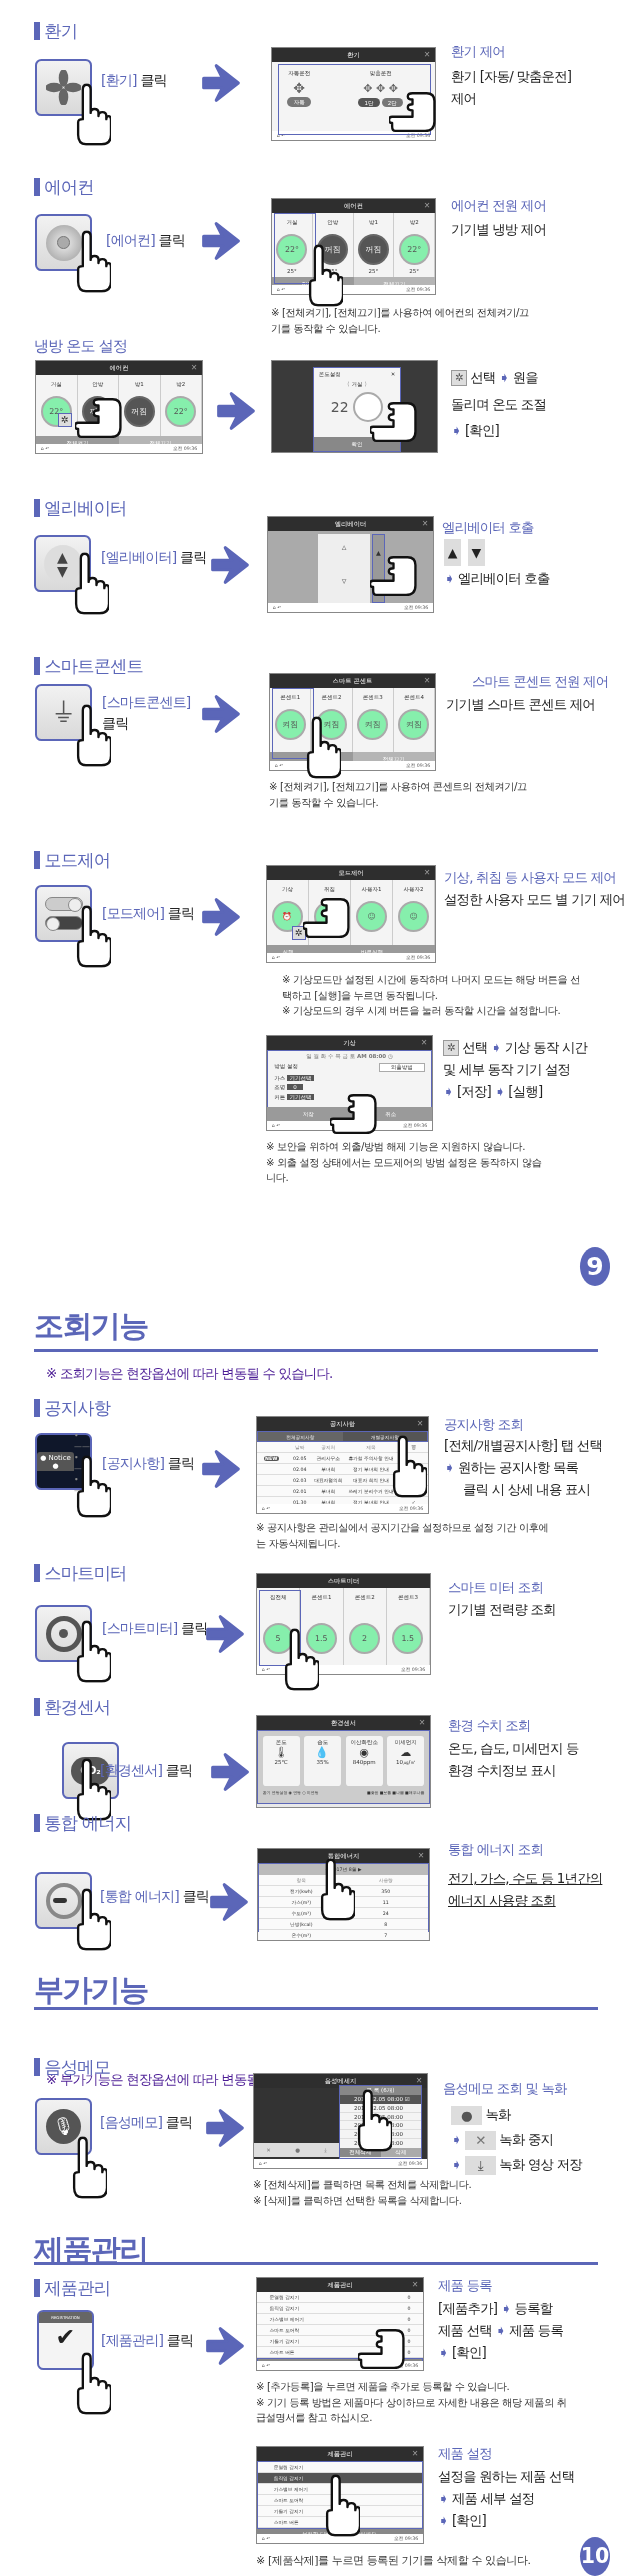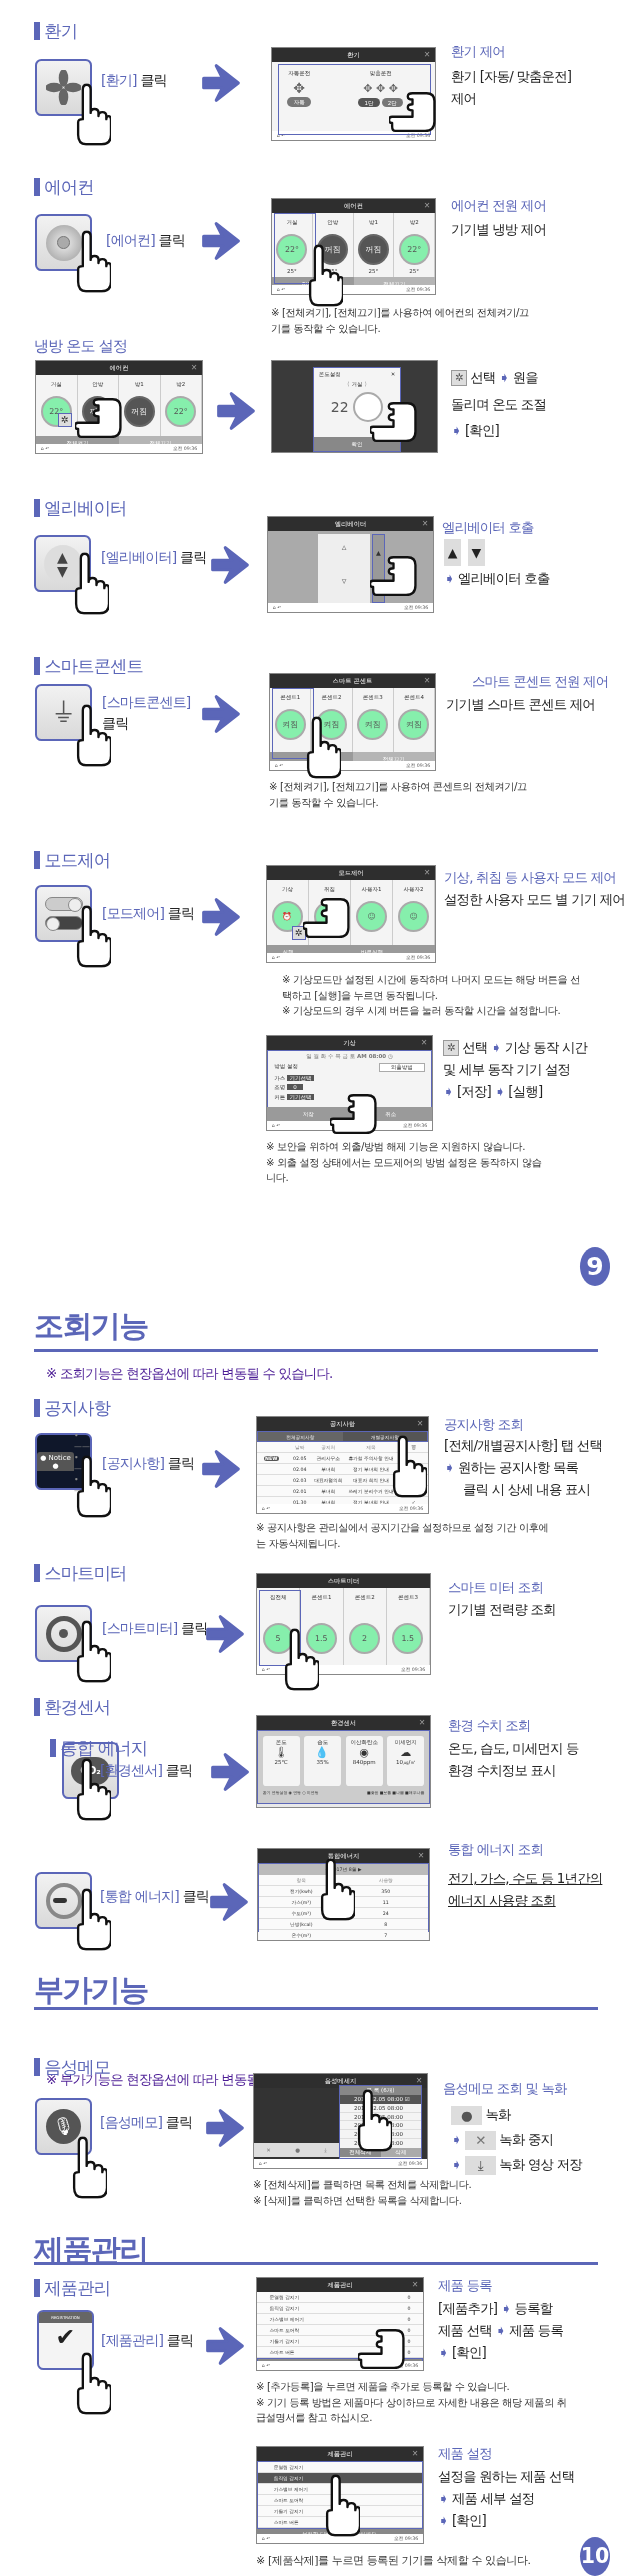--- a/index.html
+++ b/index.html
@@ -585,21 +585,21 @@
         <span>■<span>좋음</span> ■<span>보통</span> ■<span>나쁨</span> ■<span>매우나쁨</span></span>
       </div>
   </div>
 </div>
 <div class="desc-title" style="left:448px;top:1717px;">환경 수치 조회</div>
 <div class="desc" style="left:448px;top:1738px;">
     <div>온도, 습도, 미세먼지 등</div>
     <div>환경 수치정보 표시</div>
   </div>
 
-<div class="sec-h" style="top:1736px;margin-left:16px;">
+<div class="sec-h" style="top:1811px;">
     <span>통합 에너지</span>
   </div>
 <div class="icon-box" style="left:35px;top:1872px;">
   <div style="width:36px;height:36px;border-radius:50%;border:4.7px solid #888;display:flex;align-items:center;">
       <div style="width:14px;height:4.7px;background:#333;border-radius:2.4px;margin-left:3.1px;"></div>
     </div>
 </div>
 <svg class="hand" style="left:75px;top:1888px;" viewBox="0 0 46 80" width="36" height="63">
     <use href="#hand-sym"></use>
   </svg>

